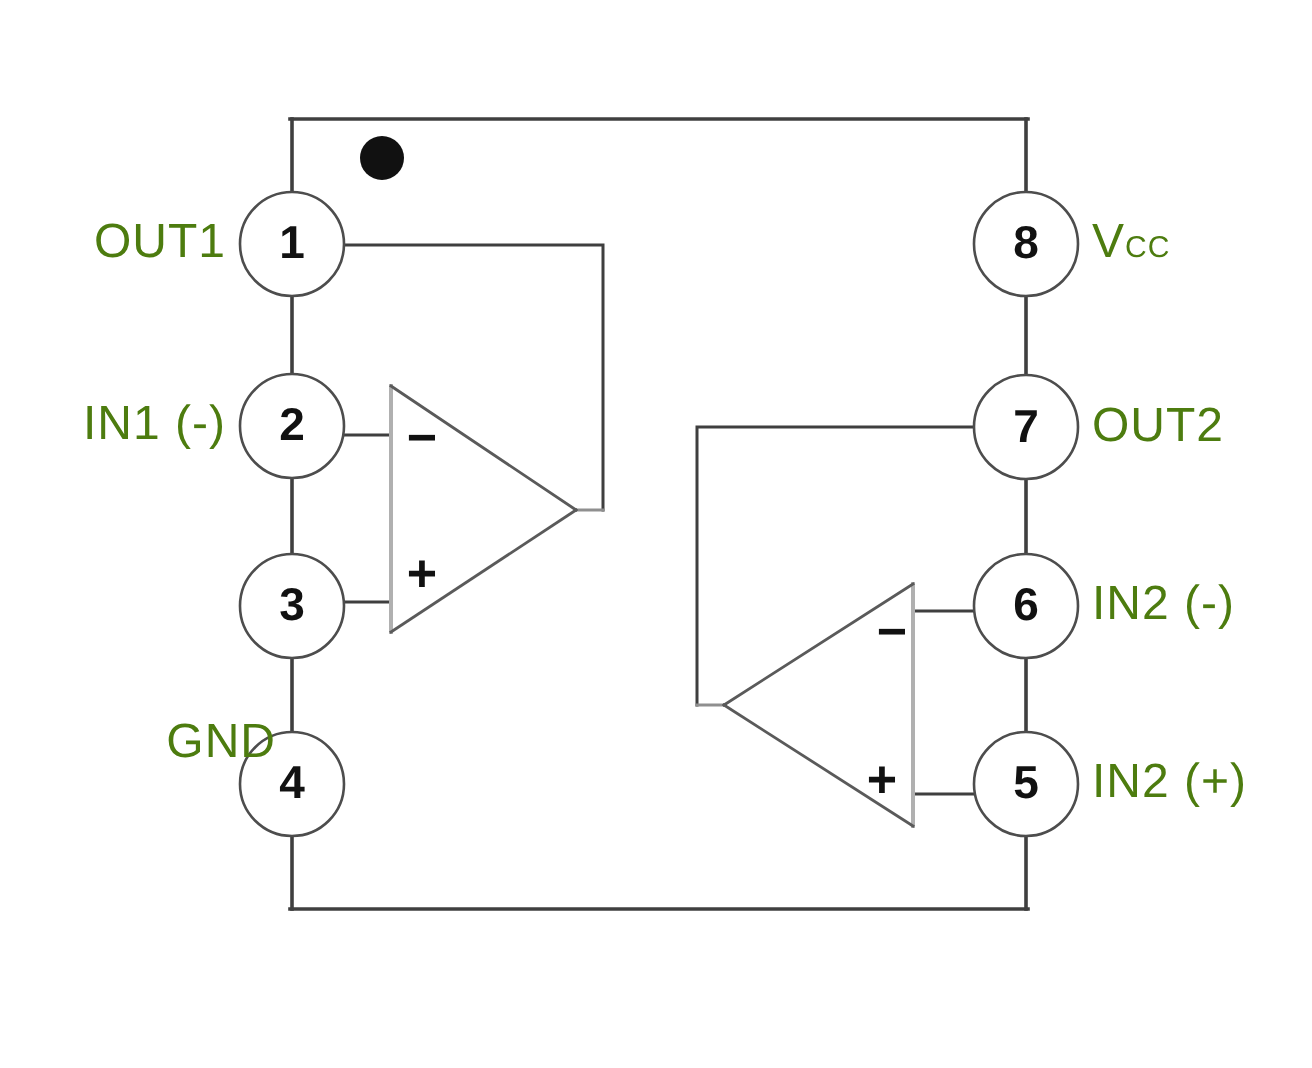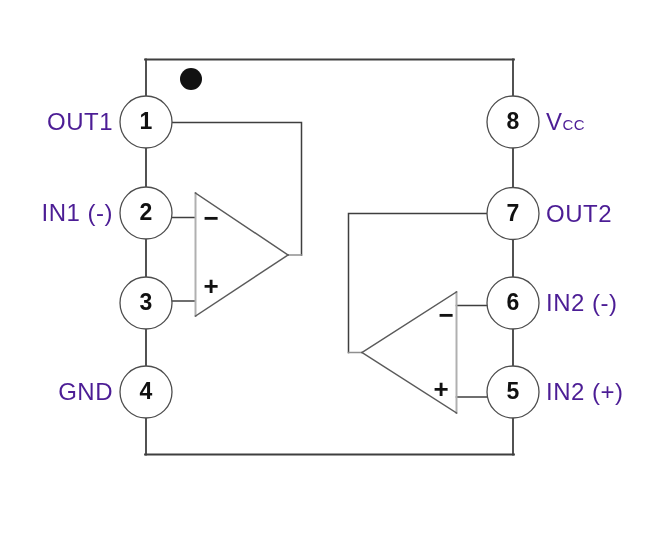--- a/index.html
+++ b/index.html
@@ -8,21 +8,21 @@
     width:656px; height:534px;
     background:#ffffff;
     font-family:"Liberation Sans", sans-serif;
     overflow:hidden;
   }
   .canvas svg { position:absolute; left:0; top:0; }
   .lbl {
     position:absolute;
     font-size:24px;
     letter-spacing:0.5px;
-    color:#4c1d95;
+    color:#4d7c0f;
     transform:translateY(-52%);
     white-space:nowrap;
     line-height:1;
   }
   .lbl-left { left:0; width:113px; text-align:right; }
   .lbl-right { left:546px; }
   .vcc-sub { font-size:15px; letter-spacing:0.5px; }
   .pin-num {
     position:absolute;
     font-size:23px;
@@ -112,21 +112,21 @@
   <div class="pin-num" style="left:146px; top:213px;">2</div>
   <div class="pin-num" style="left:146px; top:303px;">3</div>
   <div class="pin-num" style="left:146px; top:392px;">4</div>
   <div class="pin-num" style="left:513px; top:122px;">8</div>
   <div class="pin-num" style="left:513px; top:213.5px;">7</div>
   <div class="pin-num" style="left:513px; top:303px;">6</div>
   <div class="pin-num" style="left:513px; top:392px;">5</div>
 
   <div class="lbl lbl-left" style="top:122px;">OUT1</div>
   <div class="lbl lbl-left" style="top:213px;text-align:right;">IN1 (-)</div>
-  <div class="lbl lbl-left" style="top:392px;">GND</div>
+  <div class="lbl lbl-left" style="top:372px;padding-left:25px;">GND</div>
 
   <div class="lbl lbl-right" style="top:122px;"><span>V</span><span class="vcc-sub">CC</span></div>
   <div class="lbl lbl-right" style="top:213.5px;">OUT2</div>
   <div class="lbl lbl-right" style="top:303px;text-align:center;">IN2 (-)</div>
   <div class="lbl lbl-right" style="top:392px;">IN2 (+)</div>
 
   <div class="sign" style="left:211px; top:219px;">−</div>
   <div class="sign" style="left:211px; top:287px;">+</div>
   <div class="sign" style="left:446px; top:316px;">−</div>
   <div class="sign" style="left:441px; top:390px;">+</div>

